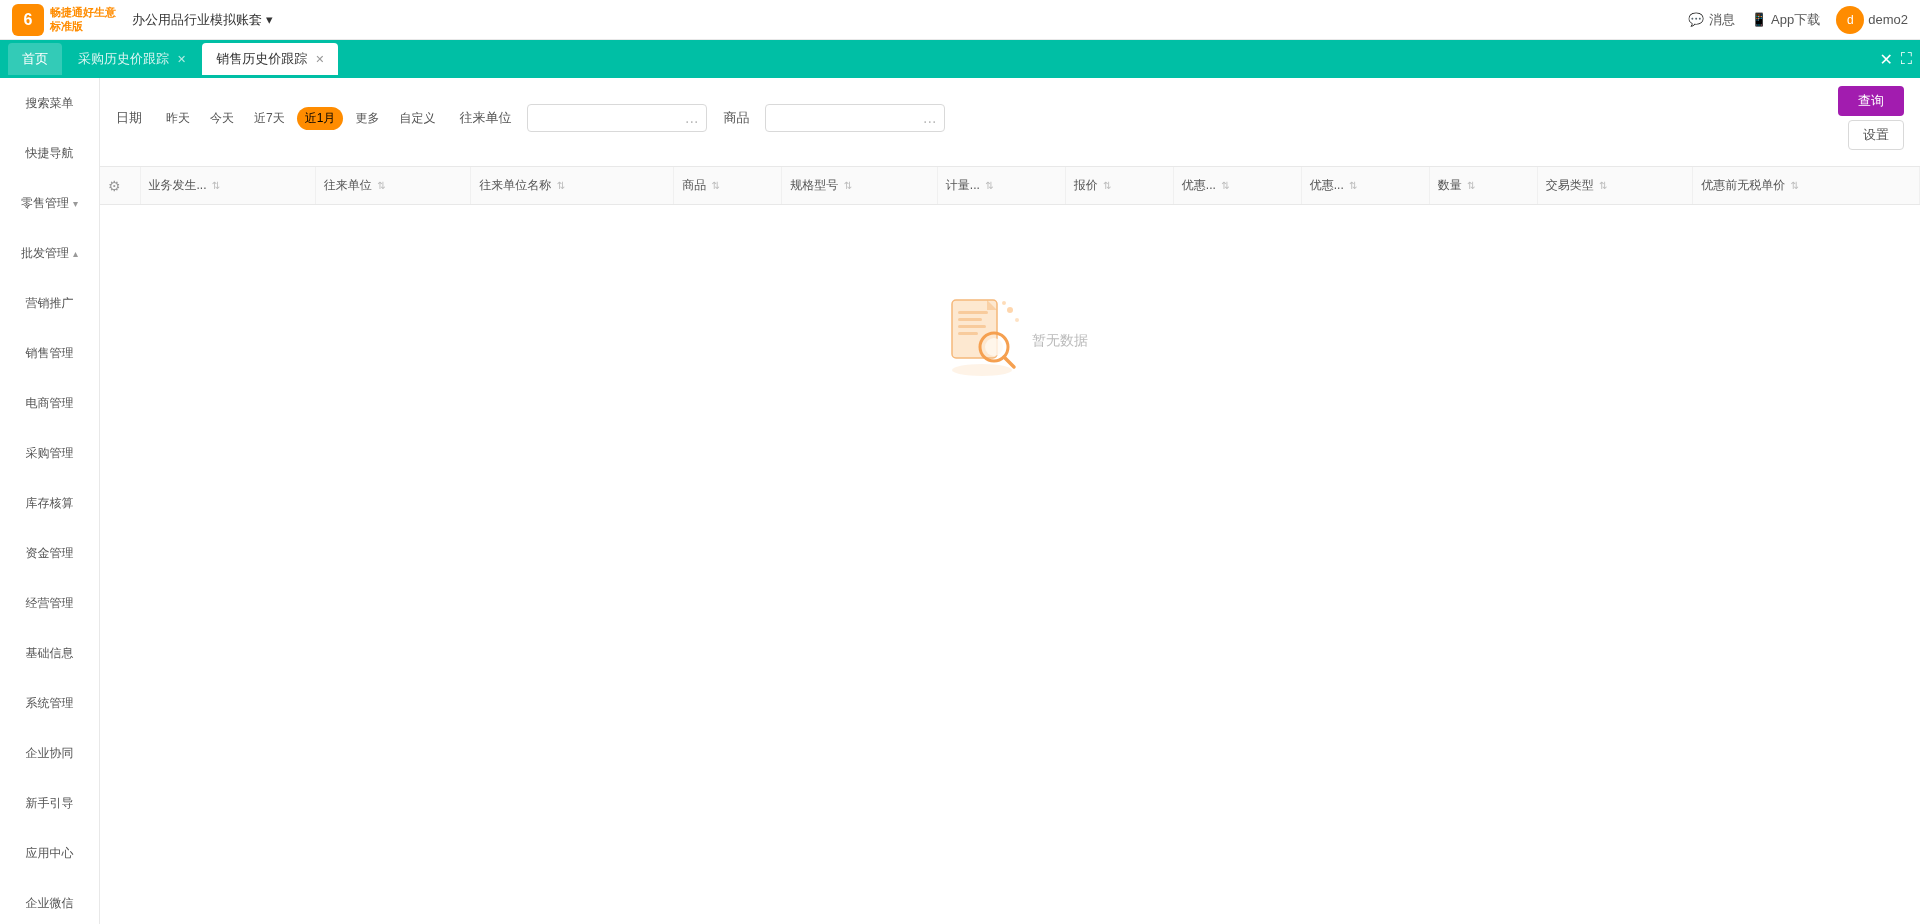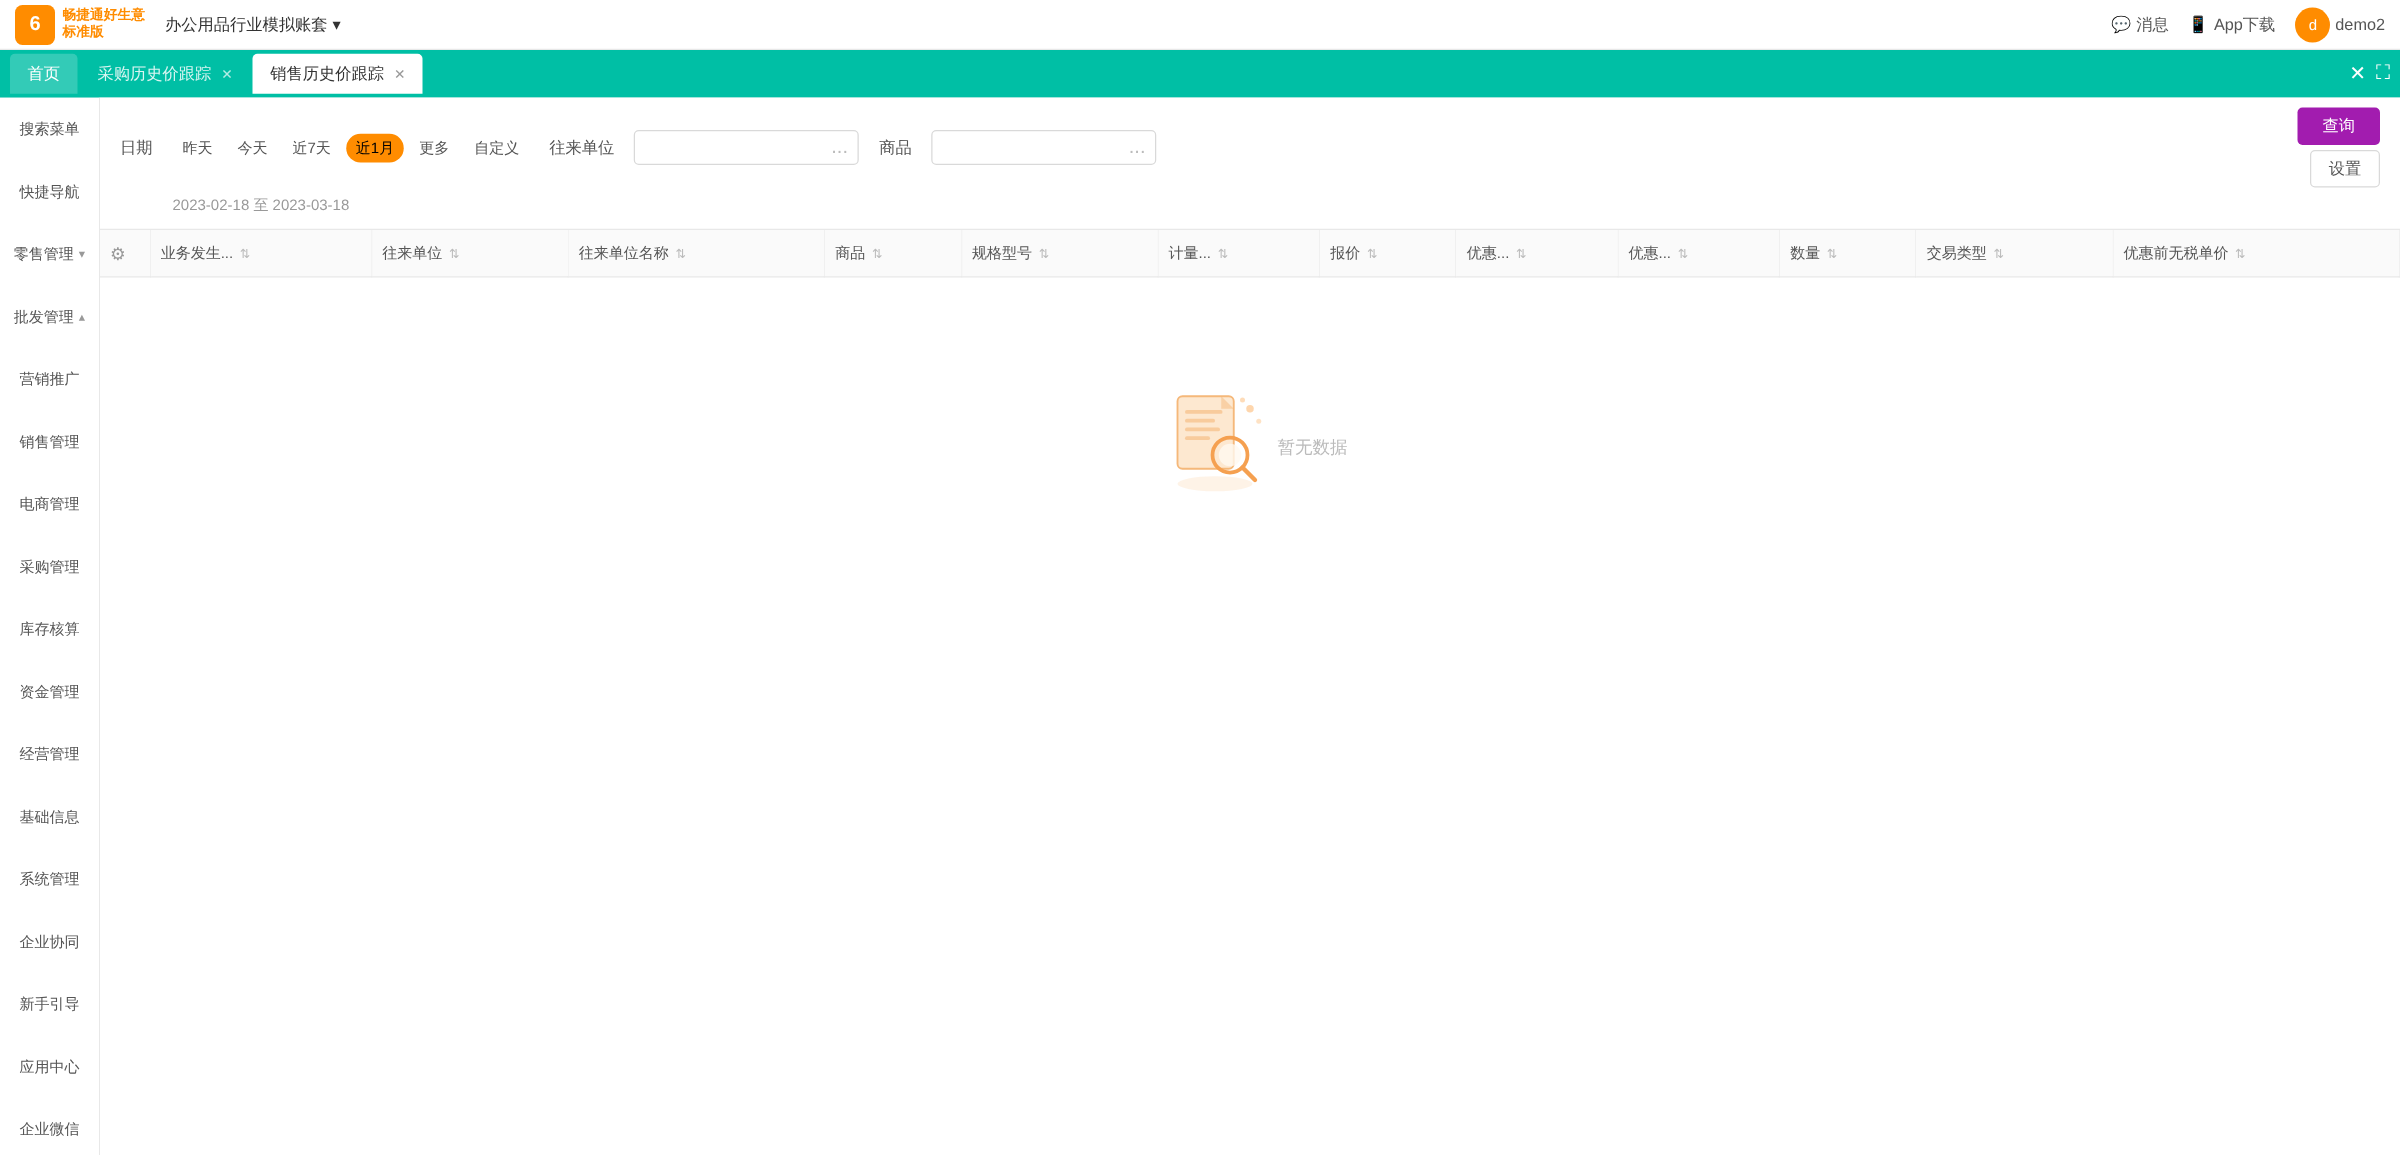--- a/index.html
+++ b/index.html
@@ -37,21 +37,21 @@
     .tab-close { font-size: 11px; color: rgba(255,255,255,0.7); cursor: pointer; margin-left: 2px; }
     .tab.active .tab-close { color: #999; }
     .tab-bar-actions { margin-left: auto; display: flex; gap: 8px; }
     .tab-bar-action { color: #fff; cursor: pointer; font-size: 16px; }
 
     
     .main-layout { display: flex; flex: 1; overflow: hidden; }
 
     
     .sidebar {
-      width: 80px; background: #fff; border-right: 1px solid #e8e8e8;
+      width: 100px; background: #fff; border-right: 1px solid #e8e8e8;
       display: flex; flex-direction: column; flex-shrink: 0;
       overflow-y: auto;
     }
     .sidebar-item {
       display: flex; flex-direction: column; align-items: center; justify-content: center;
       padding: 12px 4px; cursor: pointer; font-size: 12px; color: #555;
       min-height: 50px; text-align: center; position: relative;
     }
     .sidebar-item.has-arrow { flex-direction: row; justify-content: center; gap: 4px; }
     .sidebar-arrow { font-size: 10px; color: #999; }
@@ -264,23 +264,20 @@
           <div class="filter-input" style="min-width:180px;">
             <span></span>
             <span class="filter-input-dots">...</span>
           </div>
         </div>
         <div style="display:flex;flex-direction:column;gap:4px;align-items:flex-end;">
           <button class="query-btn">查询</button>
           <button class="settings-btn">设置</button>
         </div>
       </div>
-      <div class="filter-line2">
-        <span class="date-range">2023-02-18 至 2023-03-18</span>
-      </div>
     </div>
 
     <div class="table-area">
       <table class="data-table">
         <thead>
           <tr>
             <th class="th-gear">
               <span class="gear-icon">⚙</span>
             </th>
             <th>

